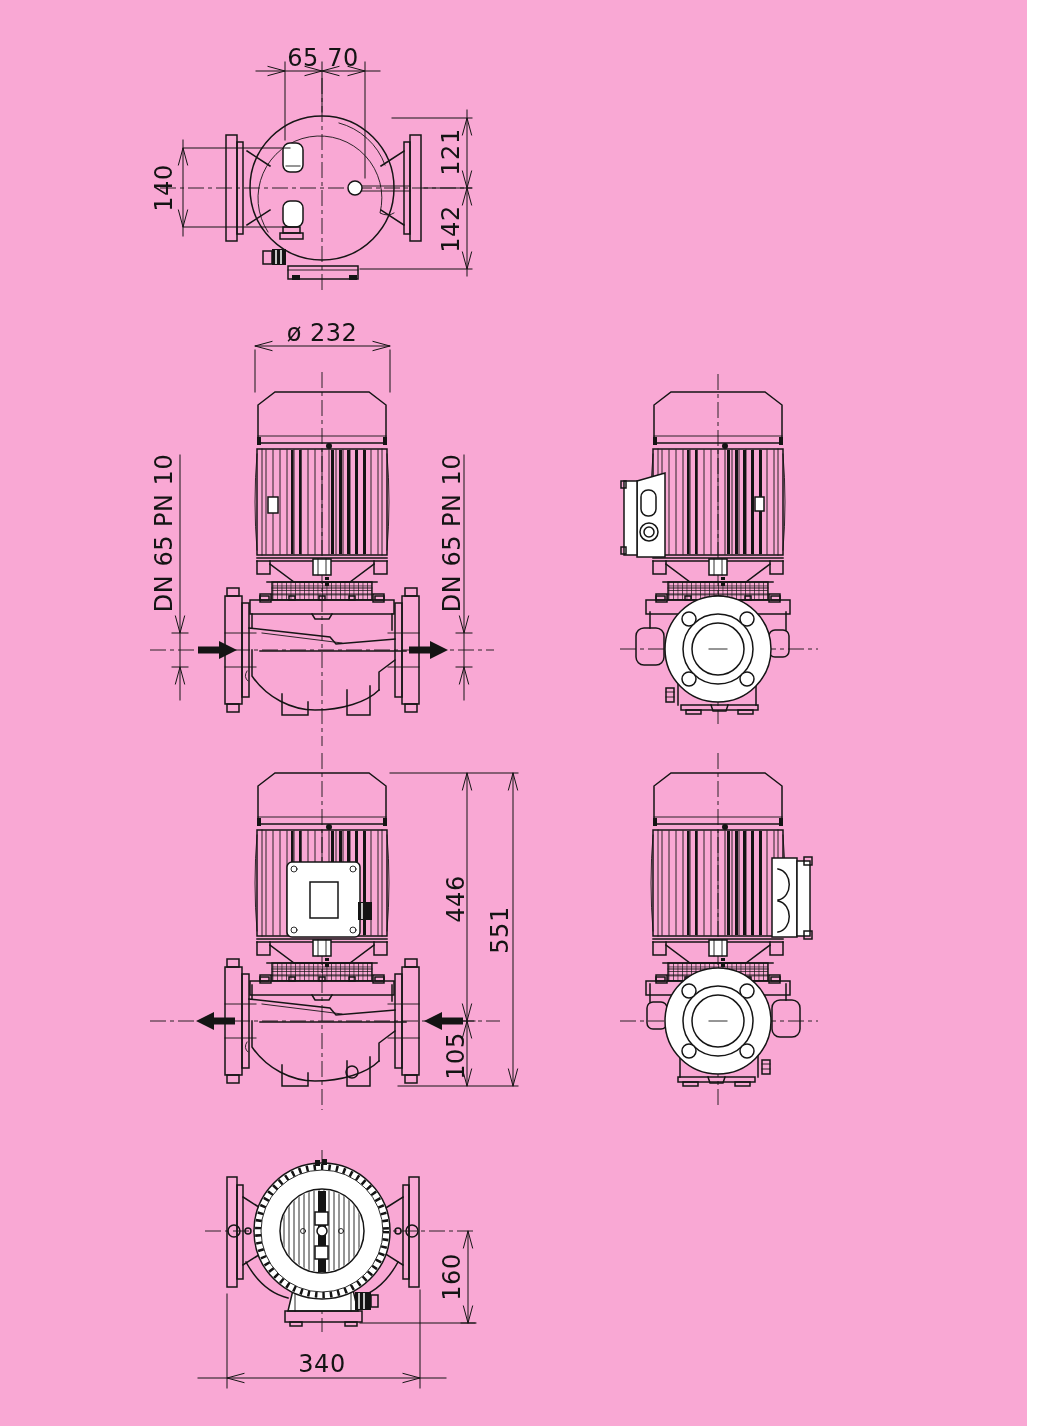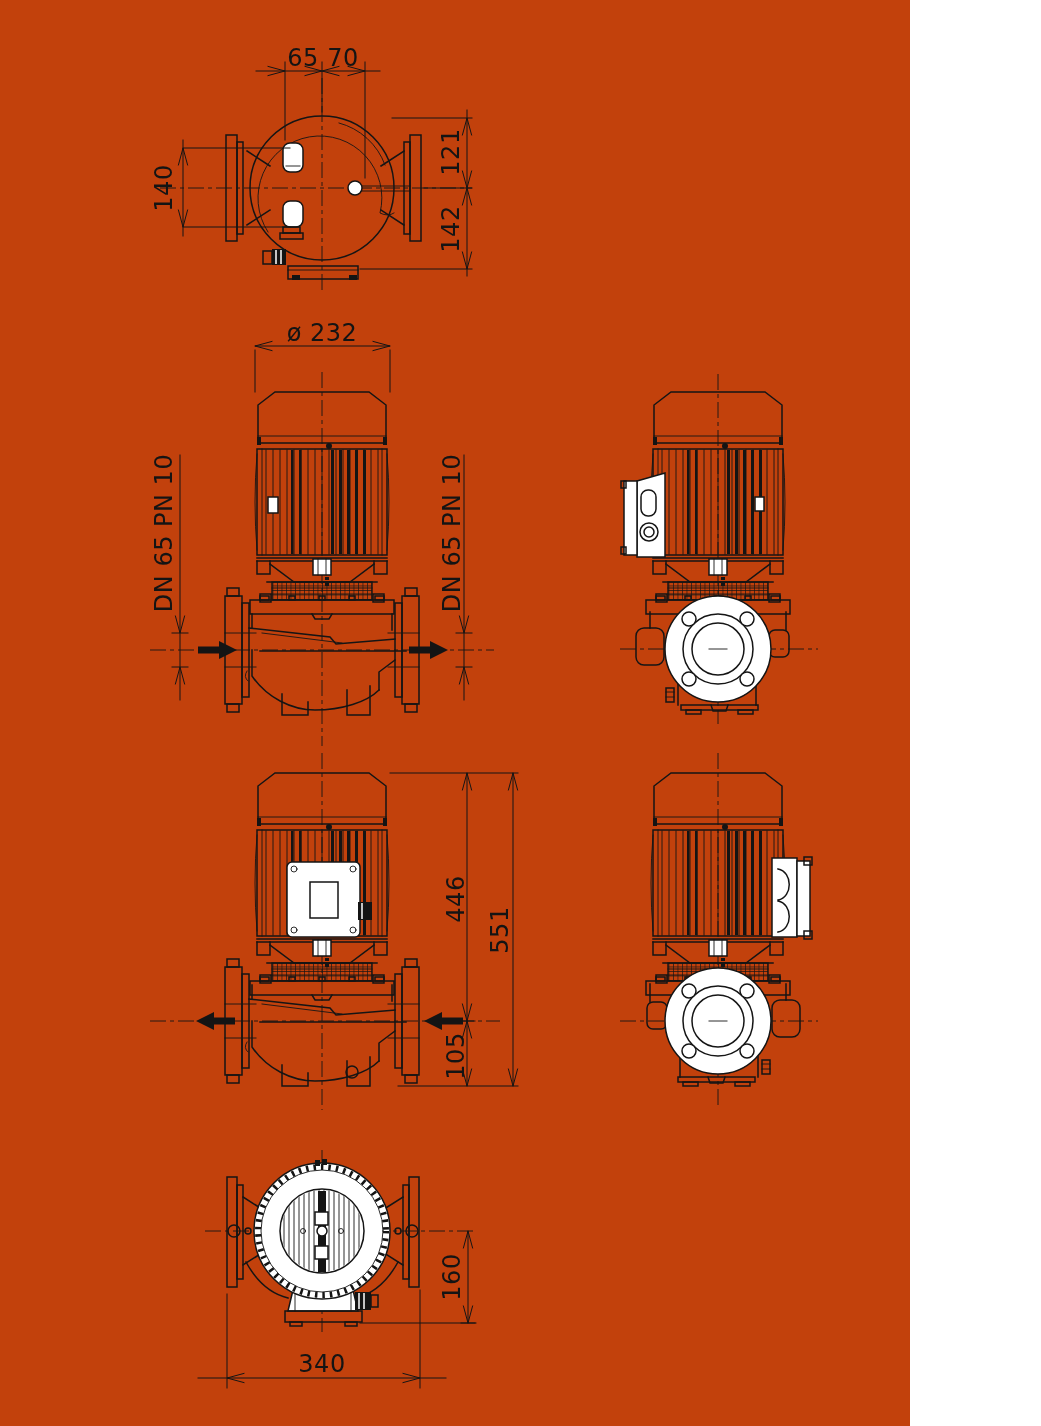--- a/index.html
+++ b/index.html
@@ -1,16 +1,16 @@
 <!DOCTYPE html>
 <html><head>
 <meta charset="utf-8">
 <style>
   html,body{margin:0;padding:0;background:#fff;}
-  .page{position:relative;width:910px;height:1426px;background:#c2410c;overflow:hidden;}
+  .page{position:relative;width:1027px;height:1426px;background:#f9a8d4;overflow:hidden;}
   svg{position:absolute;left:0;top:0;}
   .ln{fill:none;stroke:#151515;stroke-width:1.5;stroke-linecap:square;stroke-linejoin:miter;}
   .tn{fill:none;stroke:#151515;stroke-width:0.9;stroke-linecap:square;}
   .dm{fill:none;stroke:#151515;stroke-width:1;stroke-linecap:square;}
   .cl{fill:none;stroke:#151515;stroke-width:0.9;stroke-dasharray:16 4 4 4;}
   .fw{fill:#ffffff;}
   .fb{fill:#141414;stroke:none;}
   text{font-family:"DejaVu Sans",sans-serif;font-size:24px;fill:#141414;letter-spacing:0.5px;}
   .mid{text-anchor:middle;}
 </style>

